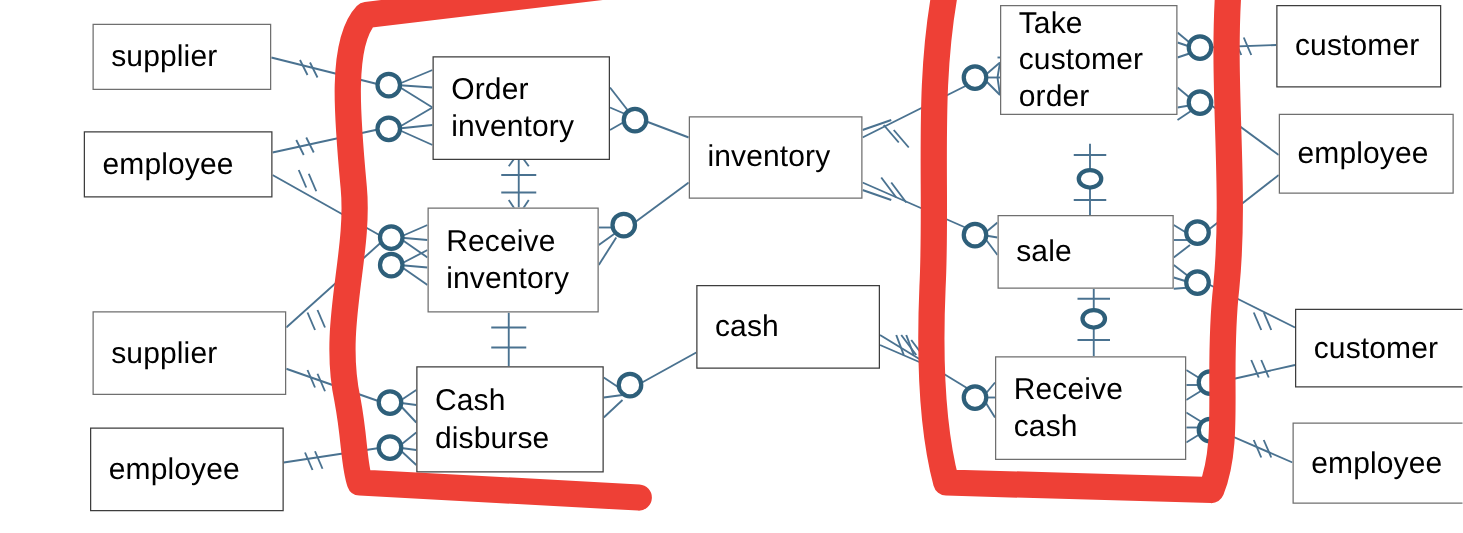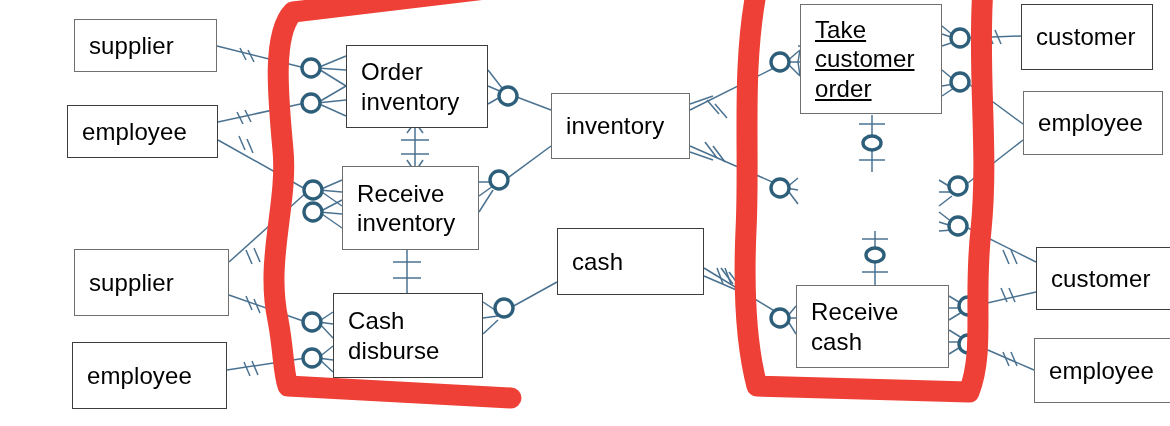--- a/index.html
+++ b/index.html
@@ -267,26 +267,29 @@
   </div>
 
   <div class="ent" style="left:510px;top:93px;width:139px;height:66px;">
     <span class="lbl">inventory</span>
   </div>
 
   <div class="ent dark" style="left:516px;top:228px;width:147px;height:67px;">
     <span class="lbl">cash</span>
   </div>
 
-  <div class="ent" style="left:759px;top:4px;width:142px;height:110px;text-decoration:underline;">
+  <div class="ent" style="left:759px;top:4px;width:142px;height:88px;">
     <span class="lbl">Take
 customer
 order</span>
   </div>
 
+  <div class="ent" style="left:757px;top:172px;width:141px;height:59px;">
+    <span class="lbl">sale</span>
+  </div>
 
   <div class="ent" style="left:755px;top:285px;width:153px;height:83px;">
     <span class="lbl">Receive
 cash</span>
   </div>
 
   <div class="ent dark" style="left:980px;top:4px;width:132px;height:66px;">
     <span class="lbl">customer</span>
   </div>
 

